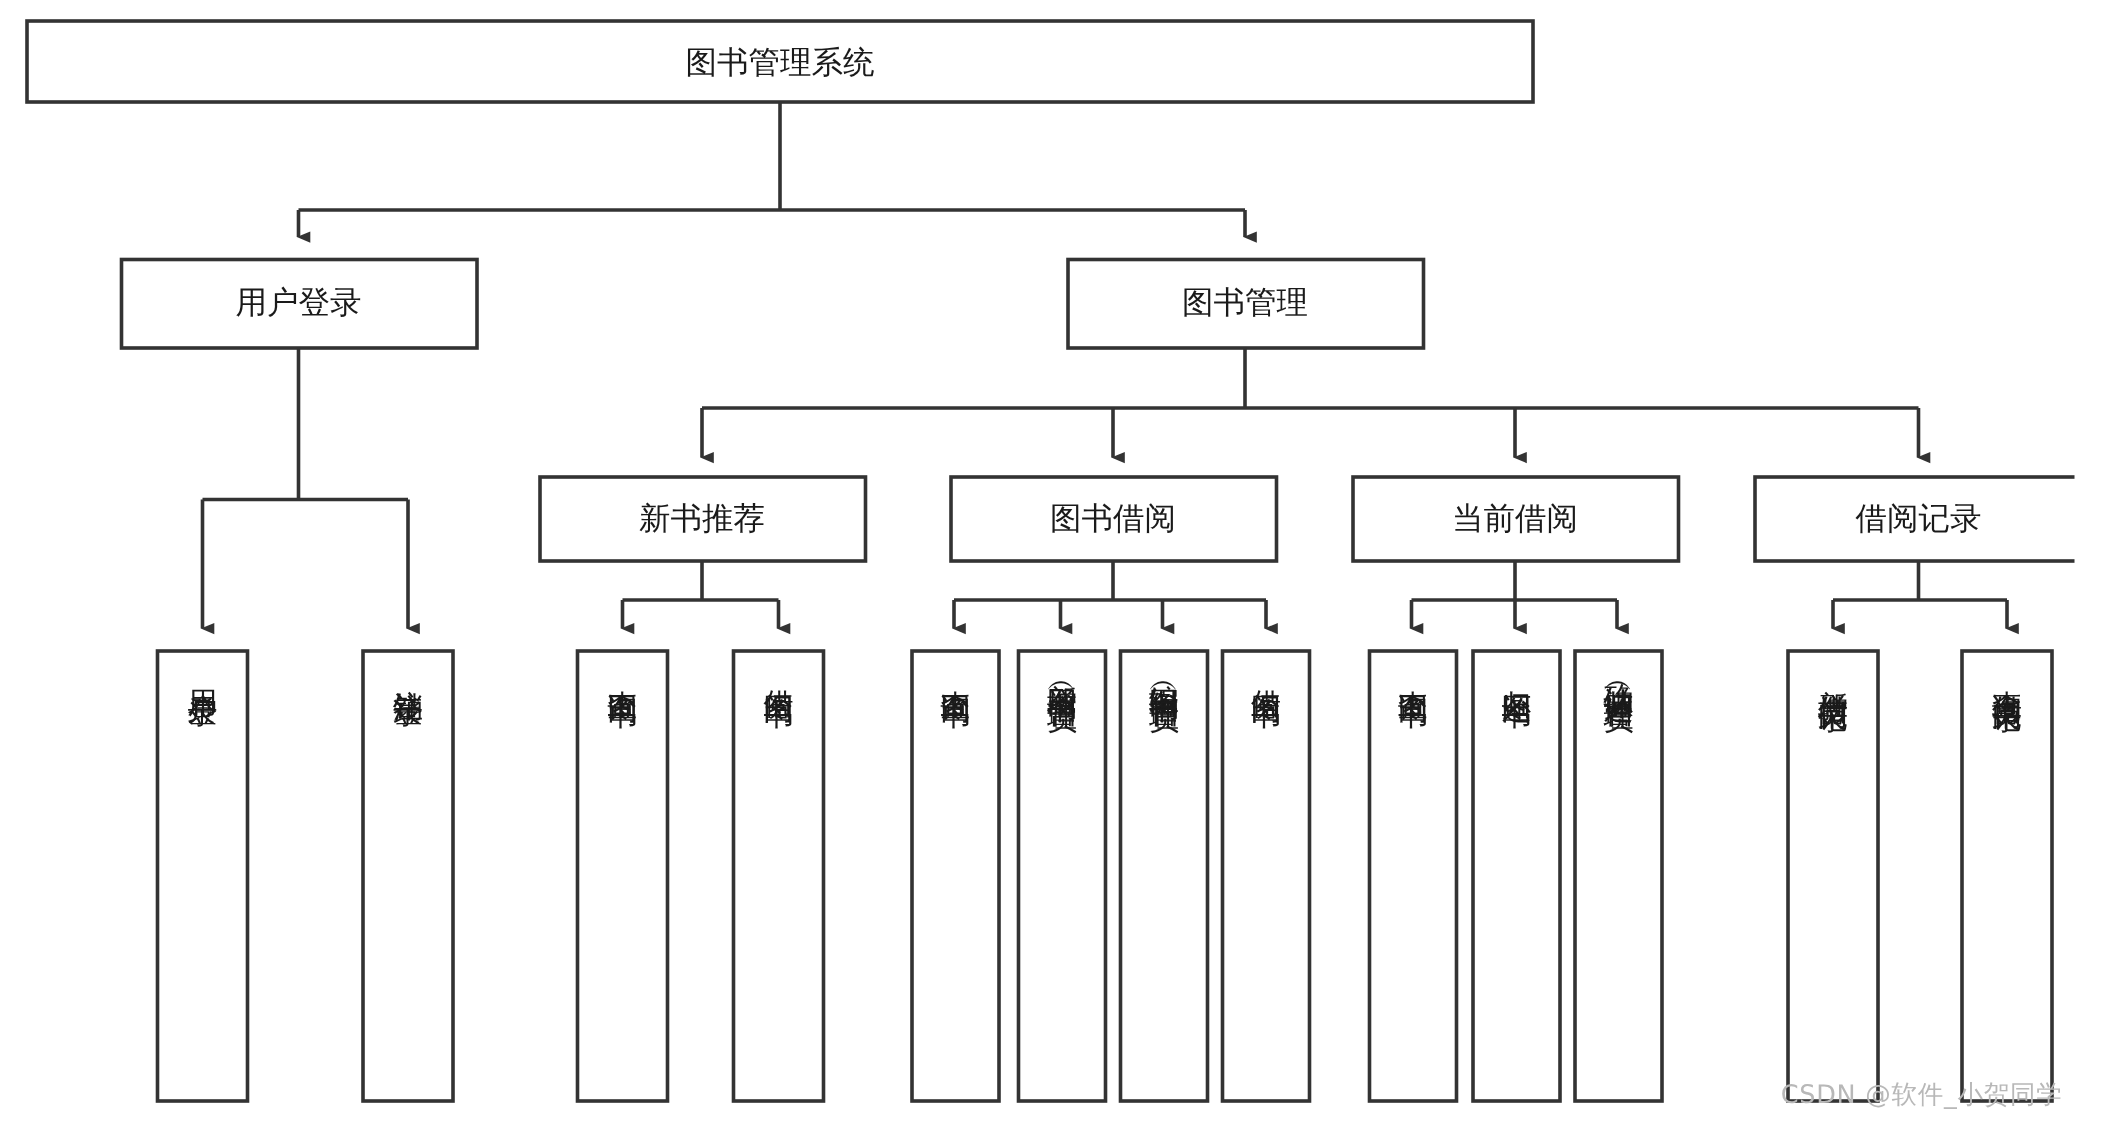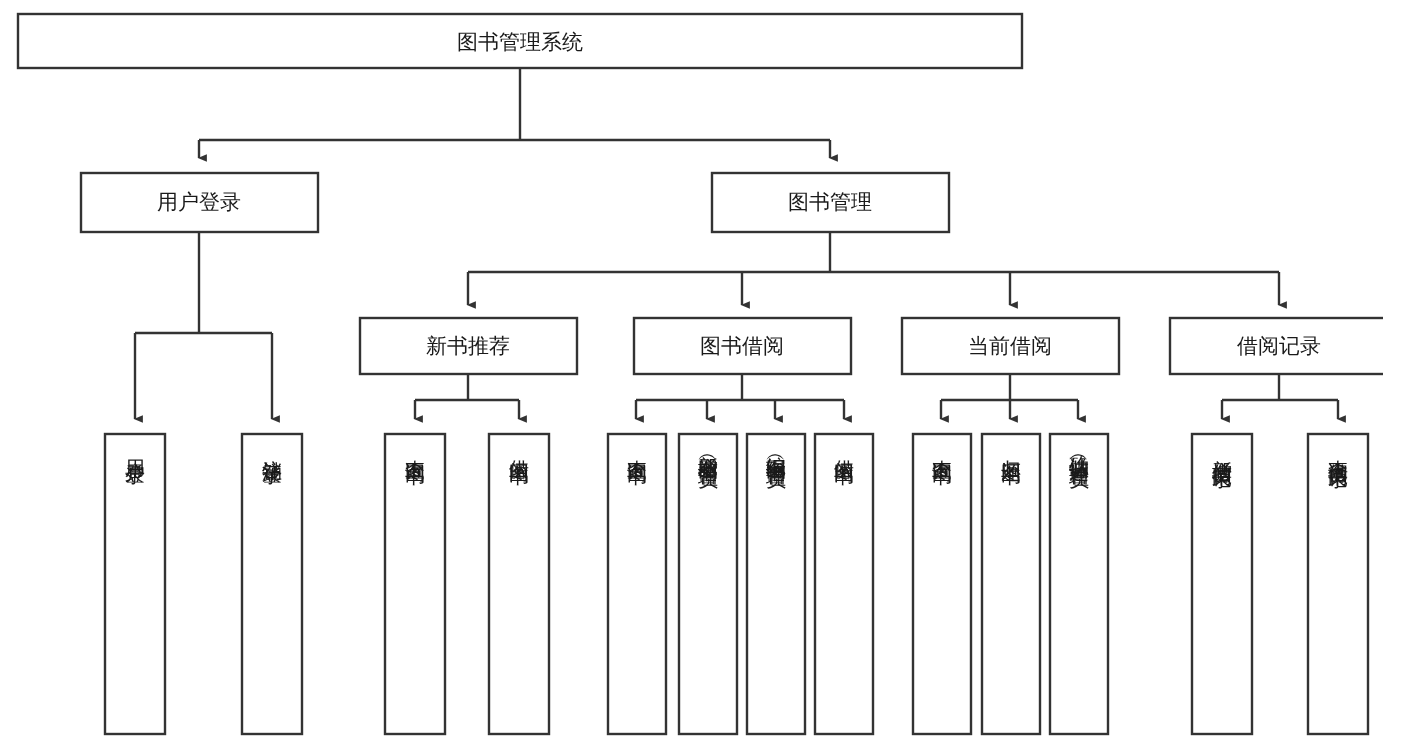--- a/index.html
+++ b/index.html
@@ -234,14 +234,15 @@
     <span class="vert-label-text">确认归还（管理员）</span>
   </div>
 
   <div class="vert-label-wrap" style="left:1192px; top:444px; width:60px; height:284px;">
     <span class="vert-label-text">新增借阅记录</span>
   </div>
   <div class="vert-label-wrap" style="left:1308px; top:444px; width:60px; height:284px;">
     <span class="vert-label-text">查询借阅记录</span>
   </div>
 
+  <div class="watermark">CSDN @软件_小贺同学</div>
 
 </div>
 
 </body></html>

